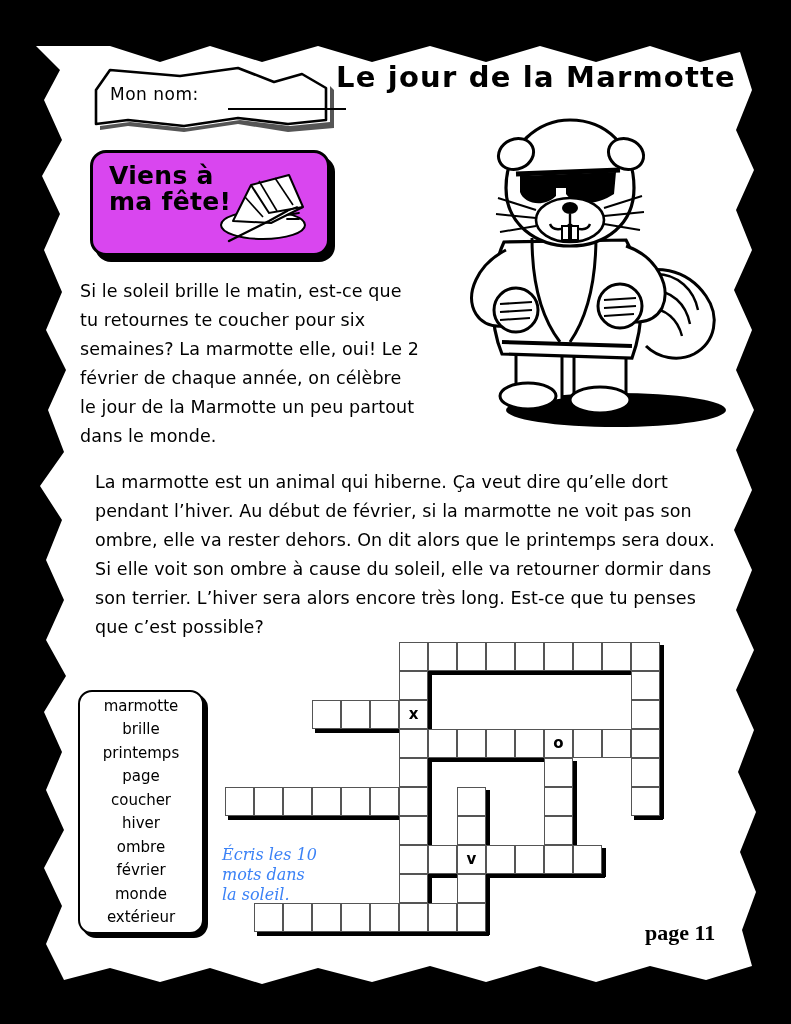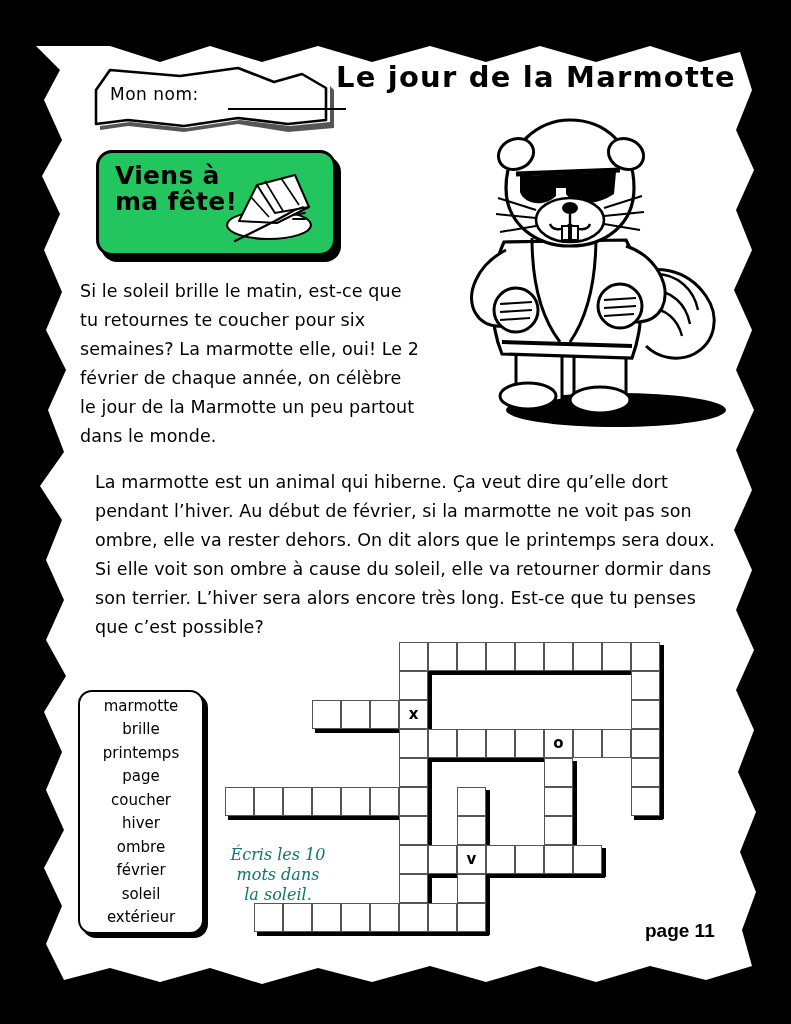--- a/index.html
+++ b/index.html
@@ -30,22 +30,22 @@
   
   #title{
     position:absolute;left:336px;top:60px;width:400px;
     font-family:"DejaVu Sans", sans-serif;
     font-size:29px;font-weight:bold;color:#000;
     letter-spacing:1.2px;white-space:nowrap;
   }
 
   
   #party-badge{
-    position:absolute;left:96px;top:150px;width:234px;height:100px;
-    border:3px solid #000;border-radius:16px;background:#22c55e;
+    position:absolute;left:90px;top:150px;width:234px;height:100px;
+    border:3px solid #000;border-radius:16px;background:#d946ef;
     box-shadow:5px 6px 0 #000;
   }
   #party-text{
     position:absolute;left:16px;top:10px;
     font-family:"DejaVu Sans", sans-serif;
     font-size:25px;font-weight:bold;line-height:1.05;color:#000;
     letter-spacing:.3px;
   }
   #cake-icon{position:absolute;right:8px;top:14px;}
 
@@ -87,28 +87,28 @@
     font-size:15px;font-weight:bold;color:#000;
   }
   .shadow-b{position:absolute;height:5px;background:#000;}
   .shadow-r{position:absolute;width:5px;background:#000;}
 
   
   #instruction{
     position:absolute;left:222px;top:845px;width:112px;
     font-family:"DejaVu Serif", serif;
     font-style:italic;font-size:16px;line-height:20px;
-    text-align:center;color:#0f766e;
+    text-align:left;color:#3b82f6;
   }
 
   
   #page-number{
     position:absolute;left:645px;top:920px;
-    font-family:Liberation Sans, sans-serif;
-    font-size:19px;font-weight:600;color:#000;
+    font-family:Liberation Serif, serif;
+    font-size:22px;font-weight:600;color:#000;
   }
 </style>
 </head>
 <body>
 
 <div id="page">
 
   <svg id="border-frame" width="791" height="1024" viewBox="0 0 791 1024">
     <path fill="#000000" d="
       M0,0 L791,0 L791,1024 L0,1024 Z
@@ -206,21 +206,21 @@
 
   <div id="word-bank">
       <div class="word">marmotte</div>
       <div class="word">brille</div>
       <div class="word">printemps</div>
       <div class="word">page</div>
       <div class="word">coucher</div>
       <div class="word">hiver</div>
       <div class="word">ombre</div>
       <div class="word">février</div>
-      <div class="word">soleil</div>
+      <div class="word">monde</div>
       <div class="word">extérieur</div>
     </div>
 
   <div id="crossword">
       <div class="shadow-b" style="left: 402px; top: 670px; width: 232px;"></div>
       <div class="shadow-b" style="left: 315px; top: 728px; width: 87px;"></div>
       <div class="shadow-b" style="left: 431px; top: 757px; width: 116px;"></div>
       <div class="shadow-b" style="left: 228px; top: 815px; width: 203px;"></div>
       <div class="shadow-b" style="left: 402px; top: 873px; width: 58px;"></div>
       <div class="shadow-b" style="left: 489px; top: 873px; width: 116px;"></div>

